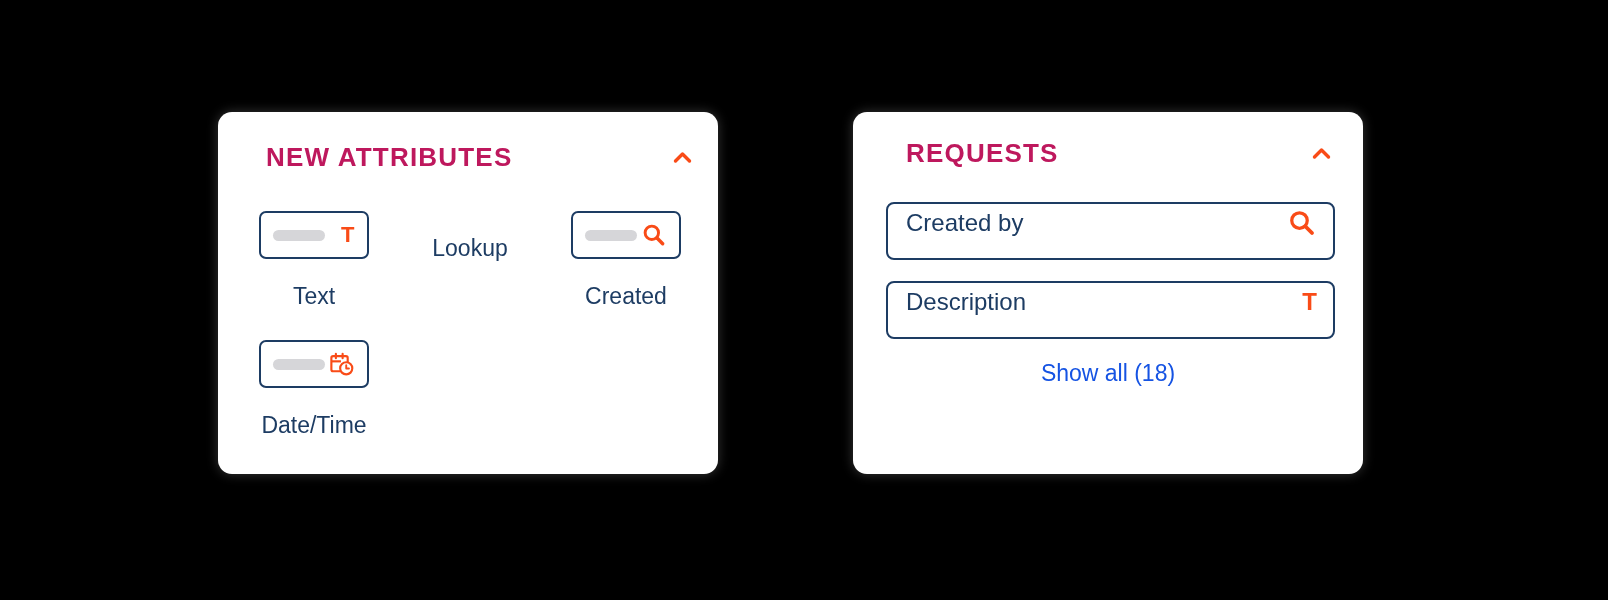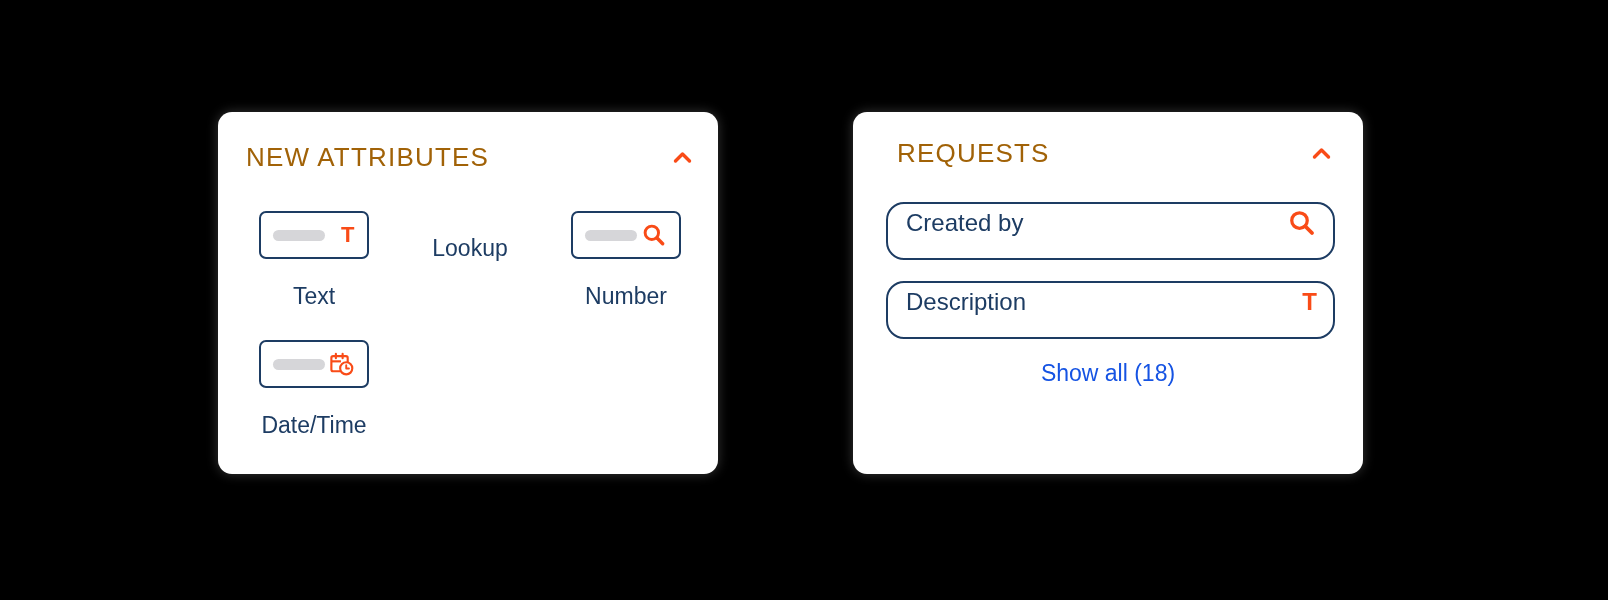--- a/index.html
+++ b/index.html
@@ -10,23 +10,23 @@
   .card{
     position:absolute;top:112px;height:362px;background:#ffffff;
     border-radius:14px;box-shadow:0 0 12px rgba(255,255,255,0.22);
     box-sizing:border-box;
   }
   #attributes-card{left:218px;width:500px;}
   #requests-card{left:853px;width:510px;}
 
   .card-header{display:flex;justify-content:space-between;align-items:center;}
   #attributes-card .card-header{padding:30px 22px 0 28px;}
-  #requests-card .card-header{padding:26px 28px 0 44px;}
+  #requests-card .card-header{padding:26px 28px 0 33px;}
   .card-title{
-    color:#a16207;font-size:26px;font-weight:normal;letter-spacing:1.2px;
+    color:#be185d;font-size:26px;font-weight:bold;letter-spacing:1.2px;margin-left:20px;
   }
   .collapse-btn{background:none;border:none;padding:0;cursor:pointer;line-height:0;}
 
   
   .tiles{
     display:grid;grid-template-columns:repeat(3,110px);
     column-gap:46px;row-gap:30px;margin:38px 0 0 41px;
   }
   .tile-cell{display:flex;flex-direction:column;align-items:center;}
   .tile{
@@ -41,21 +41,21 @@
   .tile-label{margin-top:24px;font-size:23px;color:#1d3c63;}
   .checkbox-square{
     width:28px;height:28px;background:#f94b17;border-radius:6px;
     display:flex;align-items:center;justify-content:center;
   }
 
   
   .rows{margin:33px 28px 0 33px;}
   .field-row{
     height:58px;box-sizing:border-box;background:#ffffff;
-    border:2px solid #1d3c63;border-radius:18px;
+    border:2px solid #1d3c63;border-radius:8px;
     display:flex;align-items:center;justify-content:space-between;
     padding:0 16px 16px 18px;margin-bottom:21px;cursor:pointer;
   }
   .row-label{font-size:24px;color:#1d3c63;}
   .row-glyph{color:#f94b17;font-weight:bold;font-size:24px;}
   .show-all{
     text-align:center;margin-top:9px;color:#1553e3;font-size:23px;
     cursor:pointer;
   }
   svg{display:block;}
@@ -93,21 +93,21 @@
     <div class="tile-cell">
       <div class="tile">
         <span class="pill"></span>
         <span>
           <svg width="26" height="26" viewBox="0 0 24 24" fill="none">
             <circle cx="10" cy="10" r="6.2" stroke="#f94b17" stroke-width="2.7"></circle>
             <path d="M14.8 14.8 L20 20" stroke="#f94b17" stroke-width="3.2" stroke-linecap="round"></path>
           </svg>
         </span>
       </div>
-      <span class="tile-label">Number</span>
+      <span class="tile-label">Created</span>
     </div>
 
     <div class="tile-cell">
       <div class="tile">
         <span class="pill"></span>
         <span>
           <svg width="27" height="27" viewBox="0 0 24 24" fill="none">
             <rect x="3" y="4.5" width="14.5" height="13.5" rx="1.6" stroke="#f94b17" stroke-width="1.9"></rect>
             <path d="M7 2.4 V6.4 M13 2.4 V6.4" stroke="#f94b17" stroke-width="1.9" stroke-linecap="round"></path>
             <path d="M3.4 9.2 H11.5" stroke="#f94b17" stroke-width="1.9"></path>

